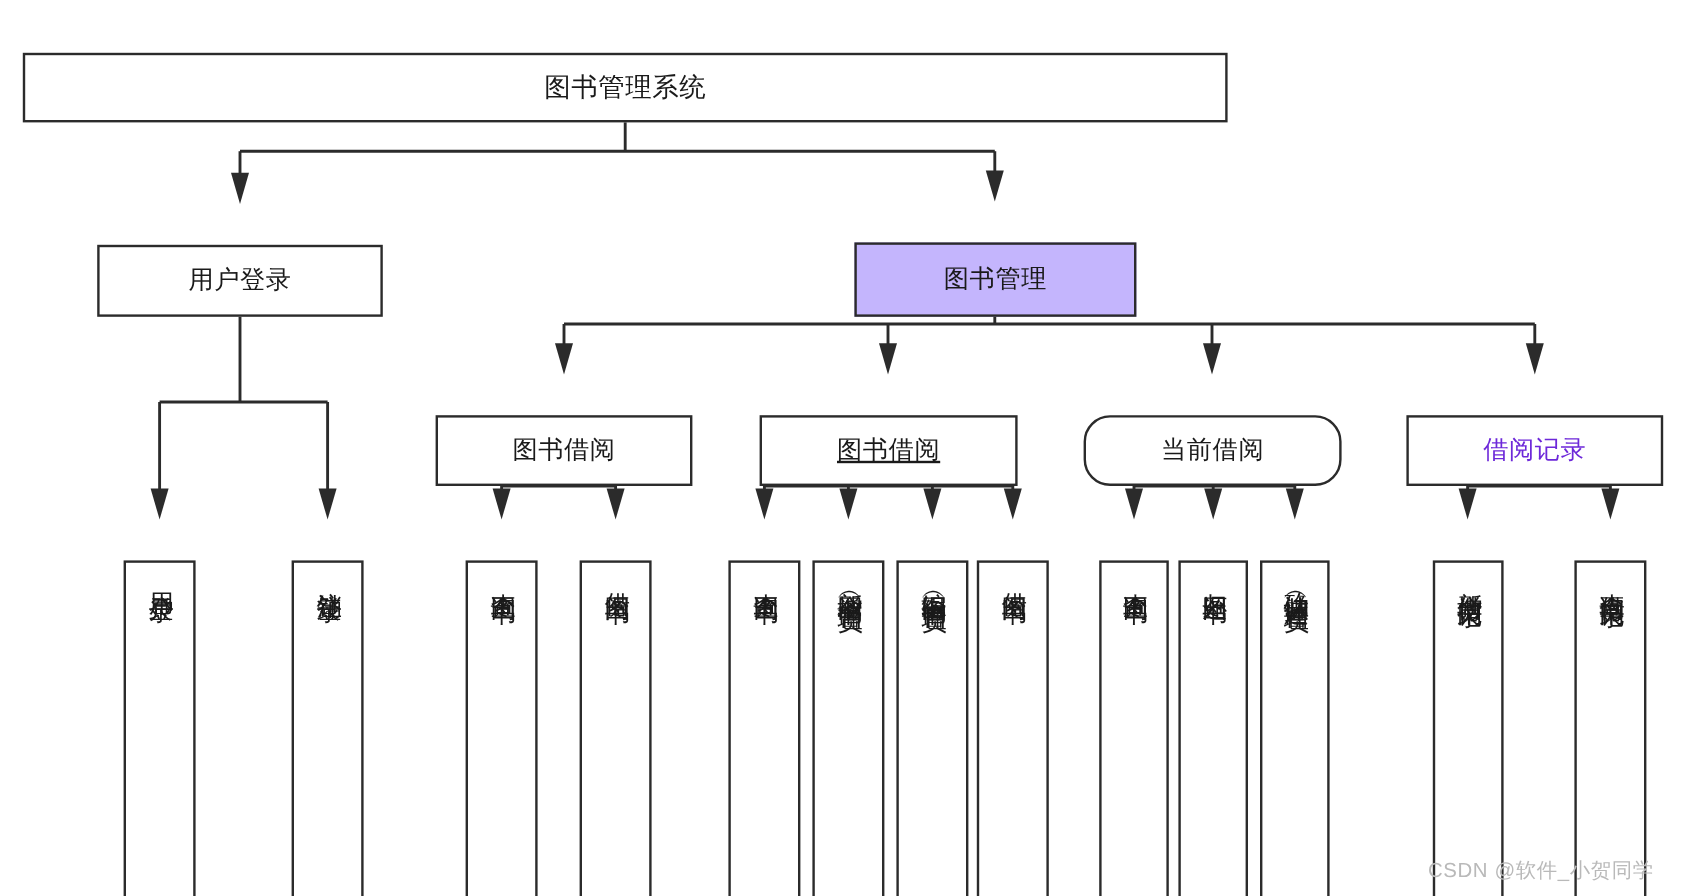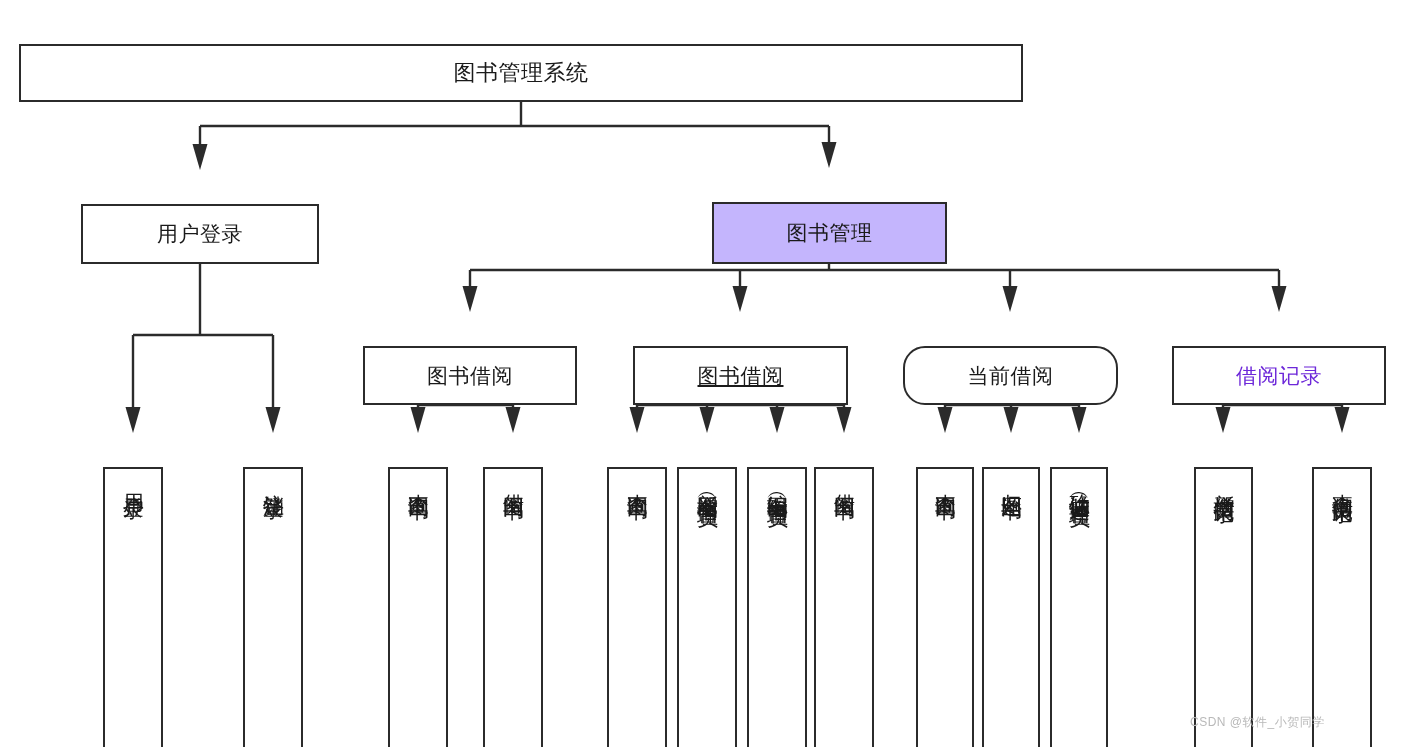--- a/index.html
+++ b/index.html
@@ -55,21 +55,21 @@
     writing-mode: vertical-rl;
     text-orientation: upright;
     font-size: 21px;
     line-height: 1.18;
     letter-spacing: 2px;
     text-align: left;
   }
   .watermark {
     position: absolute;
     color: #b9b9b9;
-    font-size: 12px;
+    font-size: 17px;
     white-space: pre;
     letter-spacing: 0.5px;
     pointer-events: none;
   }
 </style>
 </head>
 <body>
 
 <div id="stage">
 

